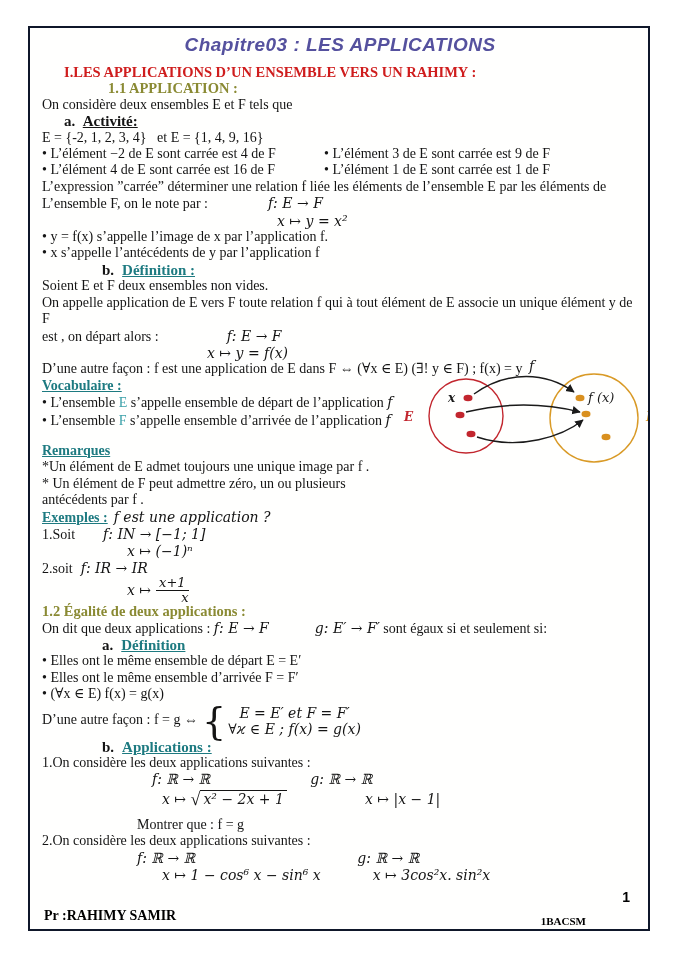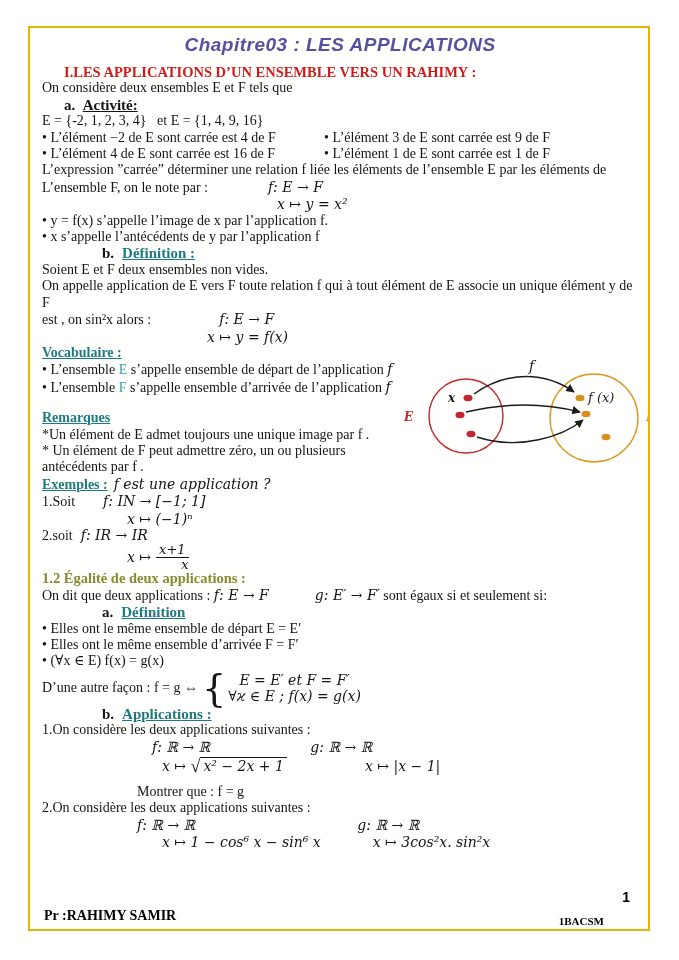--- a/index.html
+++ b/index.html
@@ -2,21 +2,21 @@
 <html><head>
 <meta charset="utf-8">
 <style>
   html,body { margin:0; padding:0; }
   body {
     width:679px; height:960px; position:relative; background:#ffffff;
     font-family:"Liberation Serif","DejaVu Serif",serif;
   }
   .page {
     position:absolute; left:28px; top:26px; width:622px; height:905px;
-    border:2px solid #eab308; background:#fffffe; box-sizing:border-box;
+    border:2px solid #0f172a; background:#fffffe; box-sizing:border-box;
     padding:4px 10px 0 12px; overflow:hidden;
   }
   .doc-title {
     text-align:center; margin-top:2px;
     font-family:"Liberation Sans","DejaVu Sans",sans-serif;
     font-weight:bold; font-style:italic; font-size:19px; letter-spacing:.5px;
     color:#55519e;
   }
   .line {
     font-size:14px; line-height:16.4px; color:#141414; white-space:pre-wrap;
@@ -40,30 +40,31 @@
   .frac .den { padding-top:1px; }
   .sqrt-sign { font-size:18px; font-style:normal; }
   .radicand { border-top:1.3px solid #141414; padding:0 3px; }
   .brace { font-size:38px; font-weight:400; line-height:34px; font-family:"DejaVu Serif",serif; margin:0 2px 0 4px; font-style:normal; }
   .sys { display:inline-flex; flex-direction:column; vertical-align:middle; }
   .sys span { line-height:16px; text-align:center; }
   .brace-row { display:flex; align-items:center; height:36px; }
   .diagram { position:absolute; left:368px; top:330px; }
   .footer-author { position:absolute; left:14px; bottom:5px; font-weight:bold; font-size:14px; }
   .page-number { position:absolute; right:18px; bottom:24px; font-weight:bold; font-size:14px; font-family:"Liberation Sans","DejaVu Sans",sans-serif; }
-  .class-label { position:absolute; right:44px; bottom:2px; font-weight:bold; font-size:11px; }
+  .class-label { position:absolute; right:62px; bottom:2px; font-weight:bold; font-size:11px; }
 </style>
 </head>
 <body>
 
 <div class="page">
 
   <div class="doc-title">Chapitre03 : LES APPLICATIONS</div>
 
   <div class="line h-red">I.LES APPLICATIONS D’UN ENSEMBLE VERS UN RAHIMY :</div>
+  <div class="line h-olive ind-sub">1.1 APPLICATION :</div>
 
   <div class="line">On considère deux ensembles E et F tels que</div>
 
   <div class="line h-item"><span>a.</span>&nbsp;&nbsp;<span class="u">Activité:</span></div>
   <div class="line">E = {-2, 1, 2, 3, 4}   et E = {1, 4, 9, 16}</div>
 
   <div class="line cols">
     <span class="col-l">• L’élément −2 de E sont carrée est 4 de F</span>
     <span>• L’élément 3 de E sont carrée est 9 de F</span>
   </div>
@@ -75,22 +76,23 @@
   <div class="line">L’expression ”carrée” déterminer une relation f liée les éléments de l’ensemble E par les éléments de</div>
   <div class="line"><span>L’ensemble F, on le note par :</span><span class="math" style="margin-left:60px">f: E → F</span></div>
   <div class="line math" style="margin-left:235px">x ↦ y = x²</div>
 
   <div class="line">• y = f(x) s’appelle l’image de x par l’application f.</div>
   <div class="line">• x s’appelle l’antécédents de y par l’application f</div>
 
   <div class="line h-teal-row"><span class="h-lead">b.</span><span class="teal u">Définition :</span></div>
   <div class="line">Soient E et F deux ensembles non vides.</div>
   <div class="line">On appelle application de E vers F toute relation f qui à tout élément de E associe un unique élément y de F</div>
-  <div class="line"><span>est , on sin²x alors :</span><span class="math" style="margin-left:68px">f: E → F</span></div>
+  <div class="line"><span>est , on départ alors :</span><span class="math" style="margin-left:68px">f: E → F</span></div>
   <div class="line math" style="margin-left:165px">x ↦ y = f(x)</div>
+  <div class="line">D’une autre façon : f est une application de E dans F ⇔ (∀x ∈ E) (∃! y ∈ F) ; f(x) = y</div>
 
   <div class="line teal u" style="font-weight:bold">Vocabulaire :</div>
   <div class="line"><span>• L’ensemble </span><span class="set-e">E</span><span> s’appelle ensemble de départ de l’application </span><span class="math">f</span></div>
   <div class="line"><span>• L’ensemble </span><span class="set-f">F</span><span> s’appelle ensemble d’arrivée de l’application </span><span class="math">f</span></div>
 
   <div class="line teal u" style="font-weight:bold; margin-top:14px">Remarques</div>
   <div class="line" style="max-width:360px">*Un élément de E admet toujours une unique image par f .</div>
   <div class="line" style="max-width:360px">* Un élément de F peut admettre zéro, un ou plusieurs</div>
   <div class="line" style="max-width:360px">antécédents par f .</div>
 

